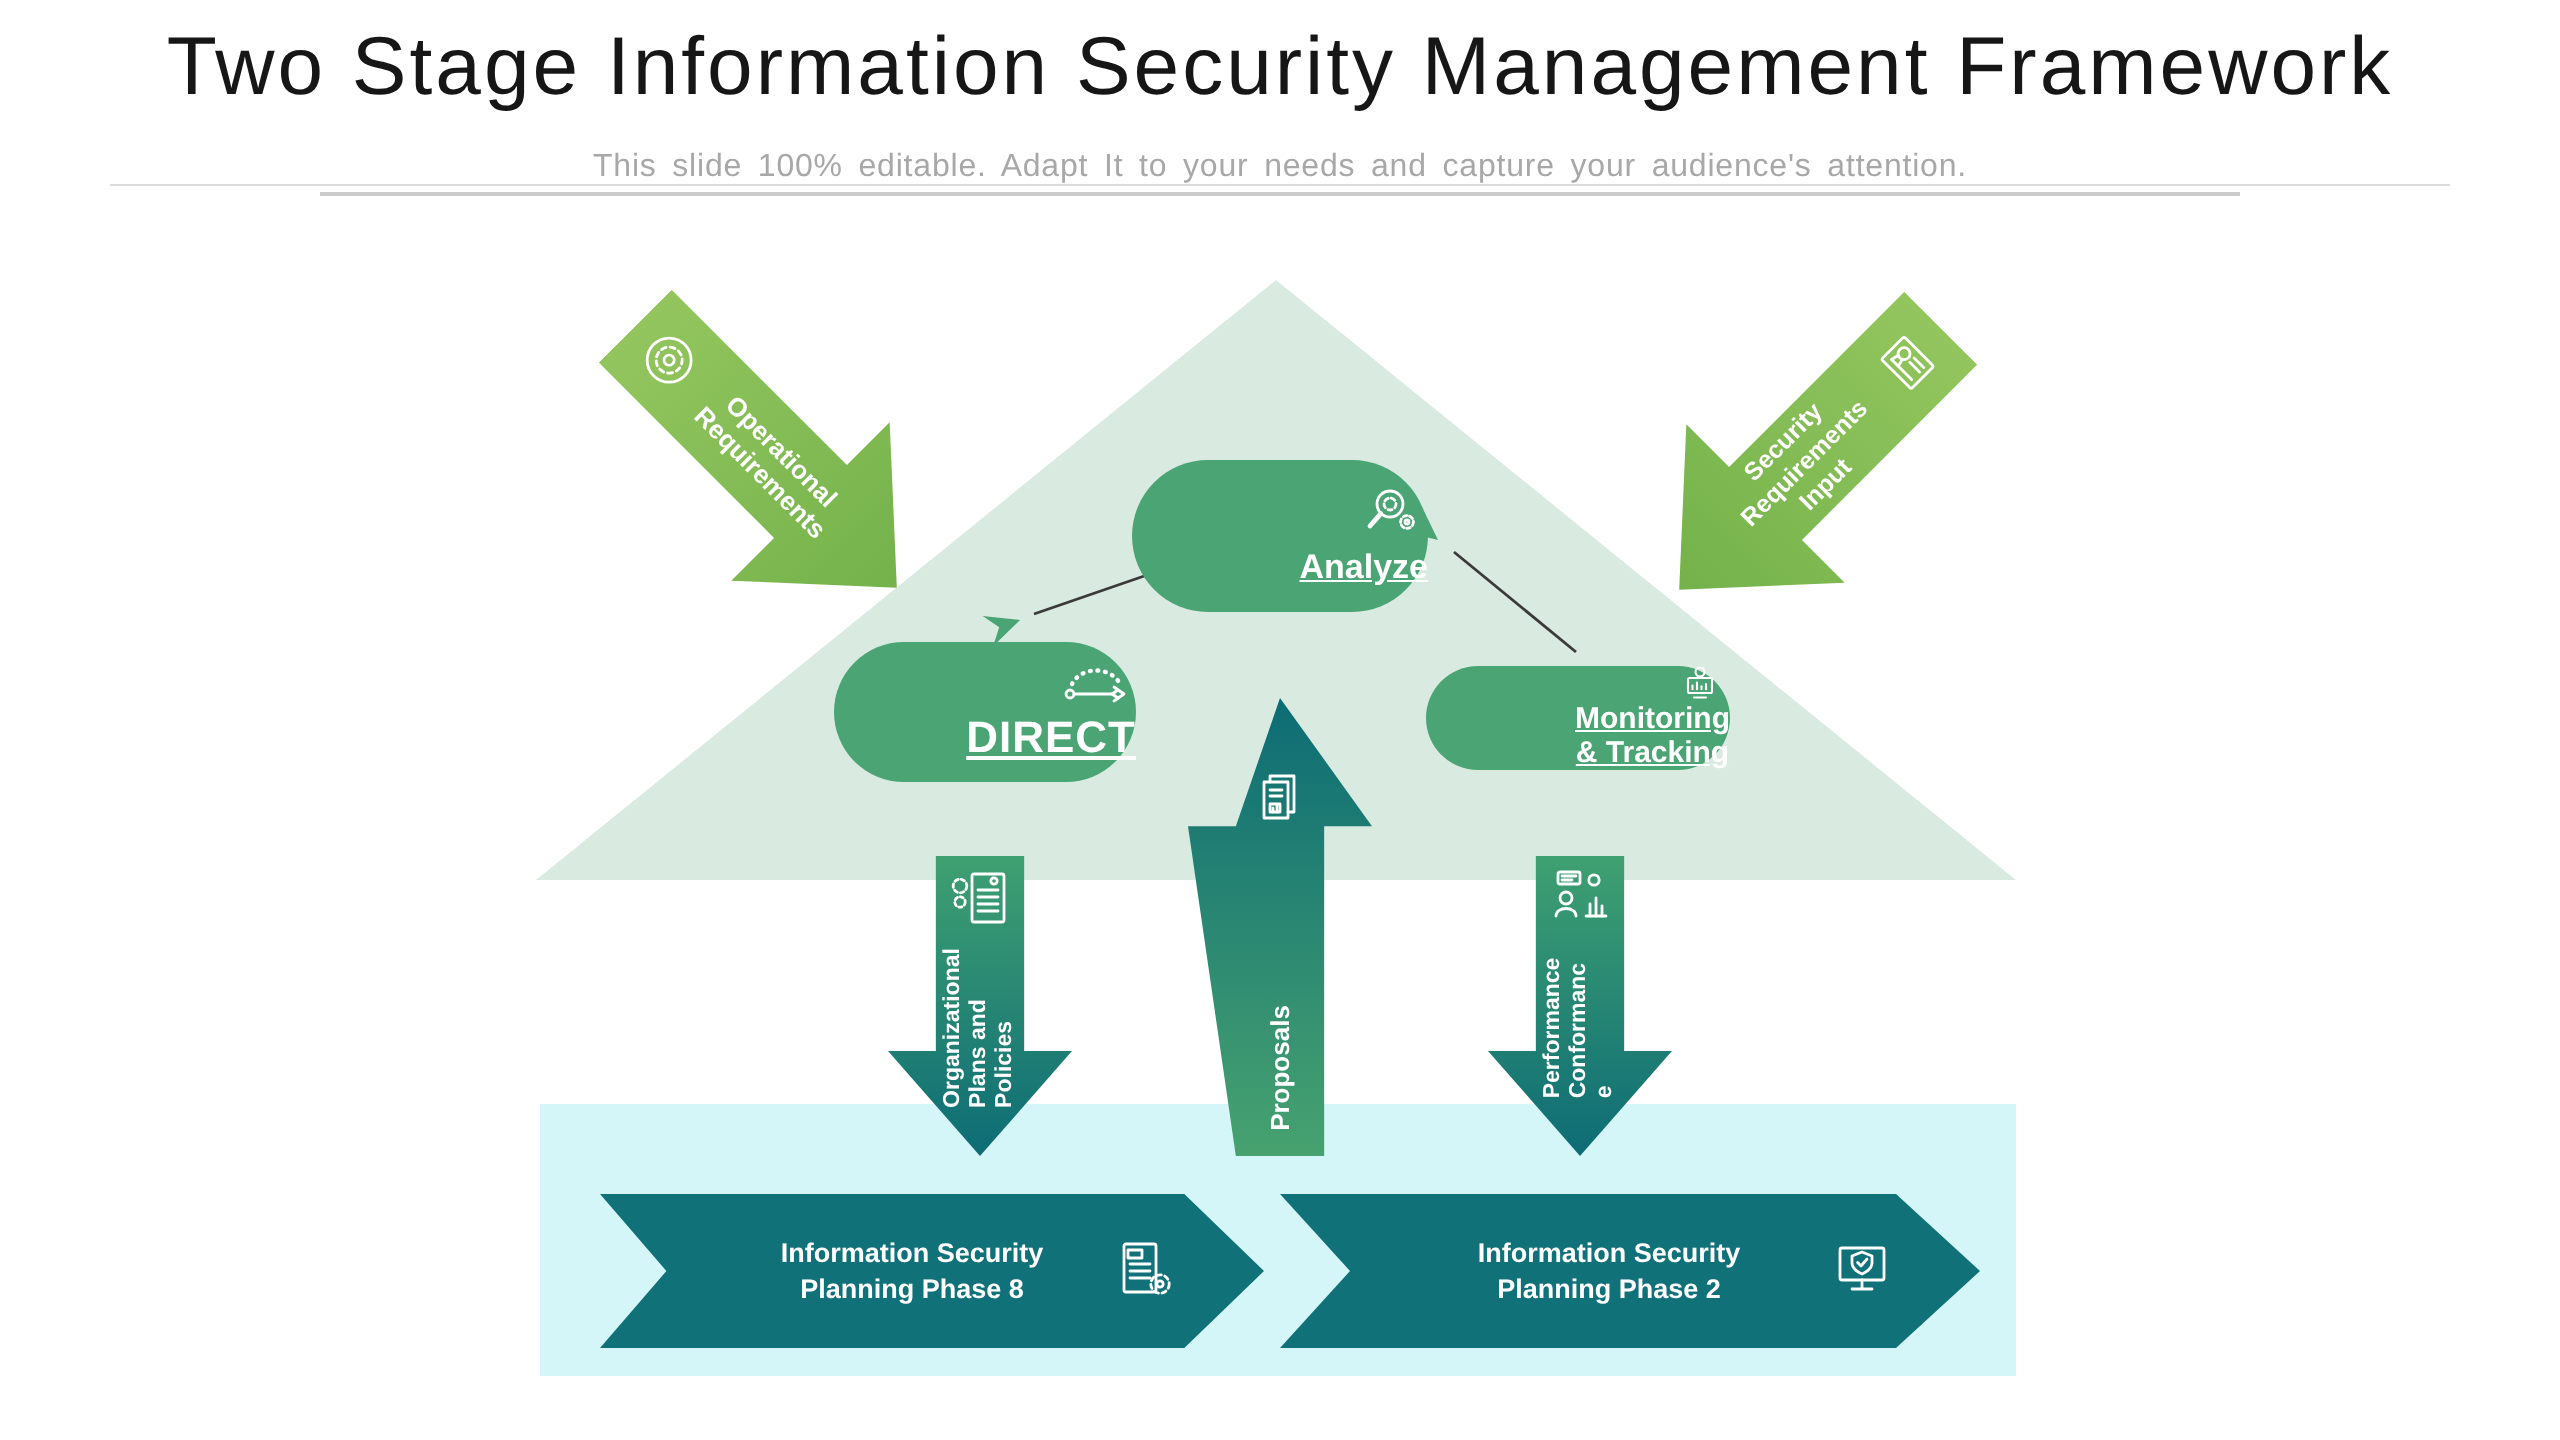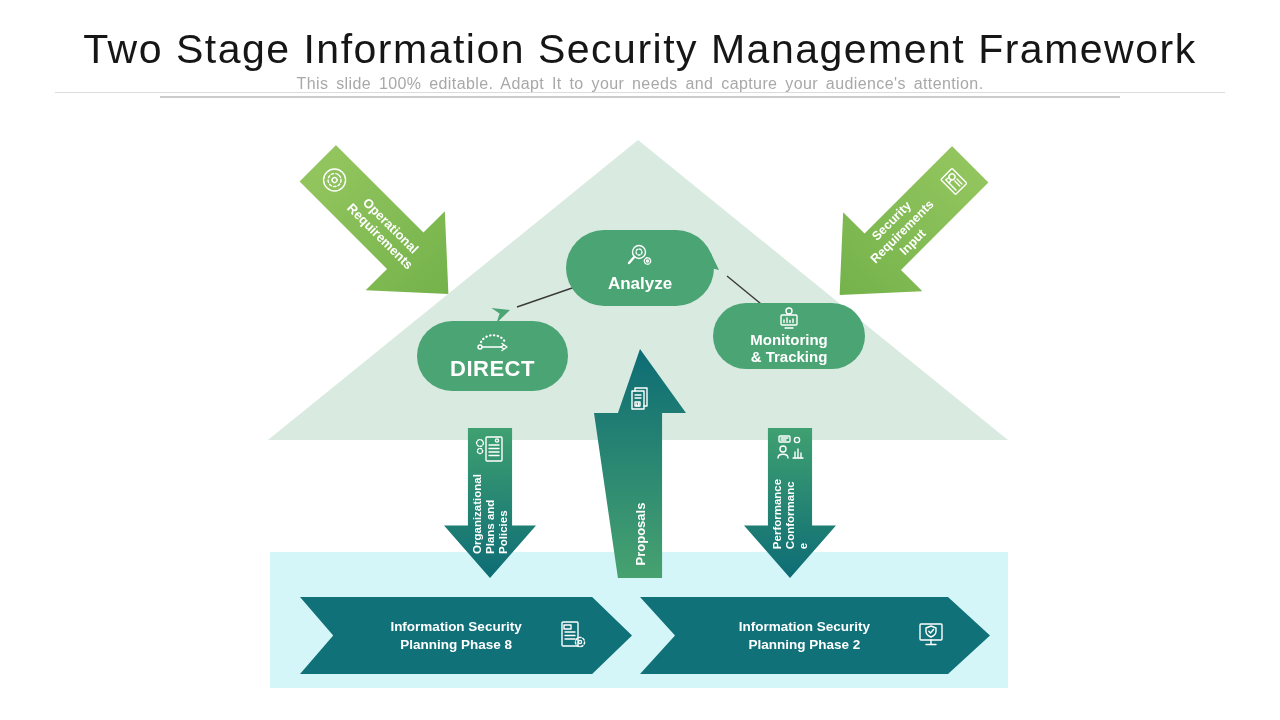--- a/index.html
+++ b/index.html
@@ -1,38 +1,38 @@
 <!DOCTYPE html>
 <html><head>
 <meta charset="utf-8">
 <style>
   html,body{margin:0;padding:0;background:#fff;}
   .slide{position:relative;width:1280px;height:720px;background:#fff;overflow:hidden;
          font-family:"Liberation Sans",sans-serif;}
 
   
-  .title{position:absolute;top:26px;left:0;right:0;text-align:center;
+  .title{position:absolute;top:10px;left:0;right:0;text-align:center;
          font-size:41px;font-weight:400;color:#161616;letter-spacing:1.5px;white-space:nowrap;}
   .subtitle{position:absolute;top:75px;left:0;right:0;text-align:center;
             font-size:16px;color:#a8a8a8;letter-spacing:.4px;word-spacing:3px;}
   .rule1{position:absolute;top:92px;left:55px;right:55px;height:1px;background:#dcdcdc;}
   .rule2{position:absolute;top:96px;left:160px;width:960px;height:2px;background:#cccccc;}
 
   
   .triangle{position:absolute;left:268px;top:140px;width:740px;height:300px;
             background:#D9EAE0;clip-path:polygon(50% 0,100% 100%,0 100%);}
   .governance{position:absolute;left:268px;top:192px;width:740px;text-align:center;
               font-size:15px;font-weight:bold;color:#3d3d3d;letter-spacing:.8px;}
 
   
   .node{position:absolute;background:#4BA474;border-radius:44px;color:#fff;font-weight:bold;
-        display:flex;flex-direction:column;align-items:center;justify-content:center;text-align:center;}
+        display:flex;flex-direction:column;align-items:flex-end;justify-content:center;text-align:center;text-decoration:underline;}
   .node-analyze{left:566px;top:230px;width:148px;height:76px;font-size:17px;}
   .node-direct{left:417px;top:321px;width:151px;height:70px;font-size:22px;letter-spacing:.5px;}
-  .node-monitoring{left:713px;top:303px;width:152px;height:66px;font-size:15px;line-height:17px;}
+  .node-monitoring{left:713px;top:333px;width:152px;height:52px;font-size:15px;line-height:17px;}
   .node svg{display:block;}
 
   
   .connectors{position:absolute;left:0;top:0;width:1280px;height:720px;pointer-events:none;}
 
   
   .diag{position:absolute;width:112px;height:185px;
         clip-path:polygon(27% 0,73% 0,73% 67%,100% 67%,50% 100%,0 67%,27% 67%);
         background:linear-gradient(180deg,#93C55E 0%,#74B24B 100%);}
   .diag-left{left:327px;top:136px;transform:rotate(-45deg);}

